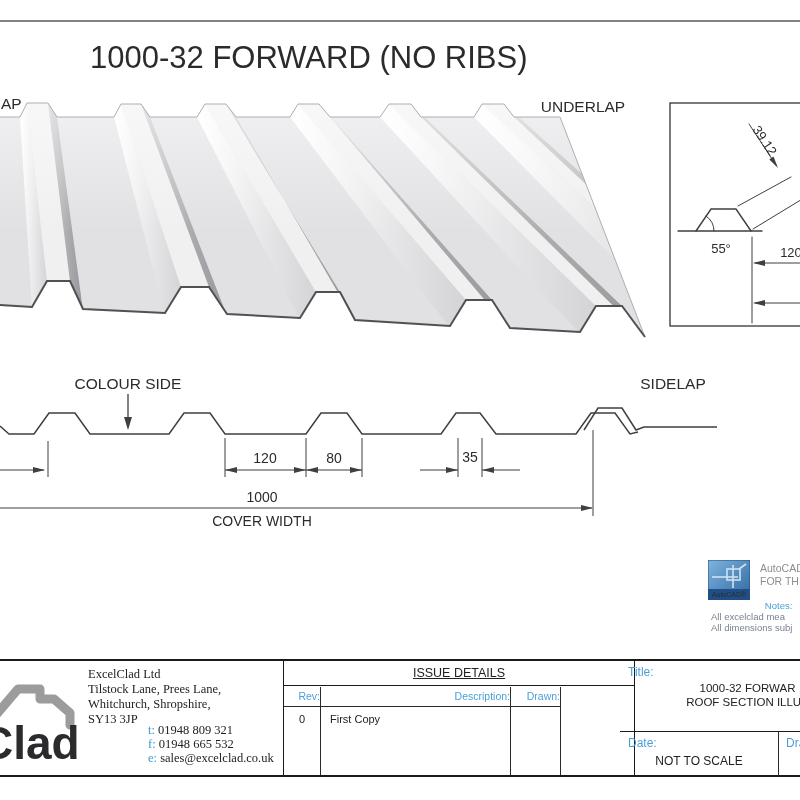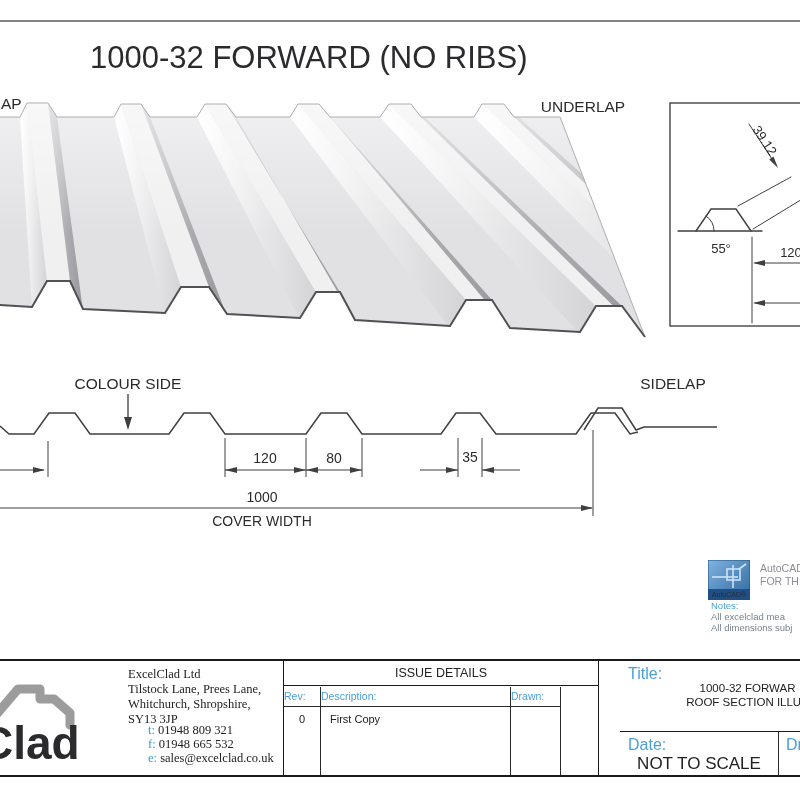--- a/index.html
+++ b/index.html
@@ -8,34 +8,34 @@
   svg text{font-family:"Liberation Sans",sans-serif;fill:#2b2b2e;}
   .lbl{font-size:15.5px;}
   .dim{font-size:14px;}
   .ddim{font-size:13px;}
   .drawtitle{font-size:31px;}
   
   #tblock{position:absolute;left:-6px;top:659px;width:812px;height:114px;
           border-top:2px solid #1a1a1a;border-bottom:2px solid #1a1a1a;background:#fff;}
   .cell{position:absolute;top:0;height:114px;box-sizing:border-box;}
   #cell-company{left:0;width:289px;}
-  #cell-issue{left:289px;width:316px;border-left:1.6px solid #1a1a1a;border-right:1.6px solid #1a1a1a;}
+  #cell-issue{left:289px;width:352px;border-left:1.6px solid #1a1a1a;border-right:1.6px solid #1a1a1a;text-decoration:underline;}
   #cell-title{left:626px;width:186px;}
-  .blue{color:#4a9fd8;}
+  .blue{color:#4a9fd8;text-align:right;}
   .addr{position:absolute;left:94px;top:6px;font-family:"Liberation Serif",serif;
-        font-size:12.5px;line-height:15px;color:#232323;margin-left:40px;}
+        font-size:12.5px;line-height:15px;color:#232323;}
   .tfe{position:absolute;left:154px;top:62px;font-family:"Liberation Serif",serif;
        font-size:12.5px;line-height:14px;color:#232323;white-space:nowrap;}
   .tfe .blue{color:#3a9ad0;}
   #issue-head{height:24px;line-height:24px;text-align:center;font-size:12.5px;
               border-bottom:1.6px solid #1a1a1a;}
   .icol{position:absolute;top:25.6px;height:88px;box-sizing:border-box;border-right:1.2px solid #2a2a2a;}
   .icol-h{height:19px;line-height:19px;font-size:10.5px;border-bottom:1.2px solid #2a2a2a;}
   .icol-v{font-size:11px;padding-top:6px;text-align:center;}
-  .tlabel{position:absolute;font-size:16px;}
+  .tlabel{position:absolute;font-size:12px;}
   .ttext{position:absolute;left:60px;top:20px;width:135px;text-align:center;
          font-size:11.5px;line-height:14px;white-space:nowrap;}
   #scale-row{position:absolute;left:0;top:70px;width:186px;height:44px;border-top:1.6px solid #1a1a1a;}
   #scale-div{position:absolute;left:158px;top:0;width:28px;height:44px;border-left:1.2px solid #2a2a2a;}
   .notesbox{position:absolute;left:711px;top:600px;font-size:9.5px;line-height:11px;
             color:#78828e;white-space:nowrap;}
   .acadtext{position:absolute;left:760px;top:562px;font-size:10.5px;line-height:13px;
             color:#8c8c94;white-space:nowrap;}
 </style>
 </head>
@@ -253,20 +253,20 @@
     </div>
 
     <div class="cell" id="cell-title">
       <div class="tlabel blue" style="left:8px;top:4px">Title:</div>
       <div class="ttext">
         <div>1000-32 FORWAR</div>
         <div>ROOF SECTION ILLUS</div>
       </div>
       <div id="scale-row">
         <div class="tlabel blue" style="left:8px;top:4px">Date:</div>
-        <div style="position:absolute;left:0;top:22px;width:158px;text-align:center;font-size:17px">NOT TO SCALE</div>
+        <div style="position:absolute;left:0;top:22px;width:158px;text-align:center;font-size:12px">NOT TO SCALE</div>
         <div id="scale-div">
           <div class="tlabel blue" style="left:7px;top:4px;white-space:nowrap">Dra</div>
         </div>
       </div>
     </div>
   </div>
 </div>
 
 </body></html>

